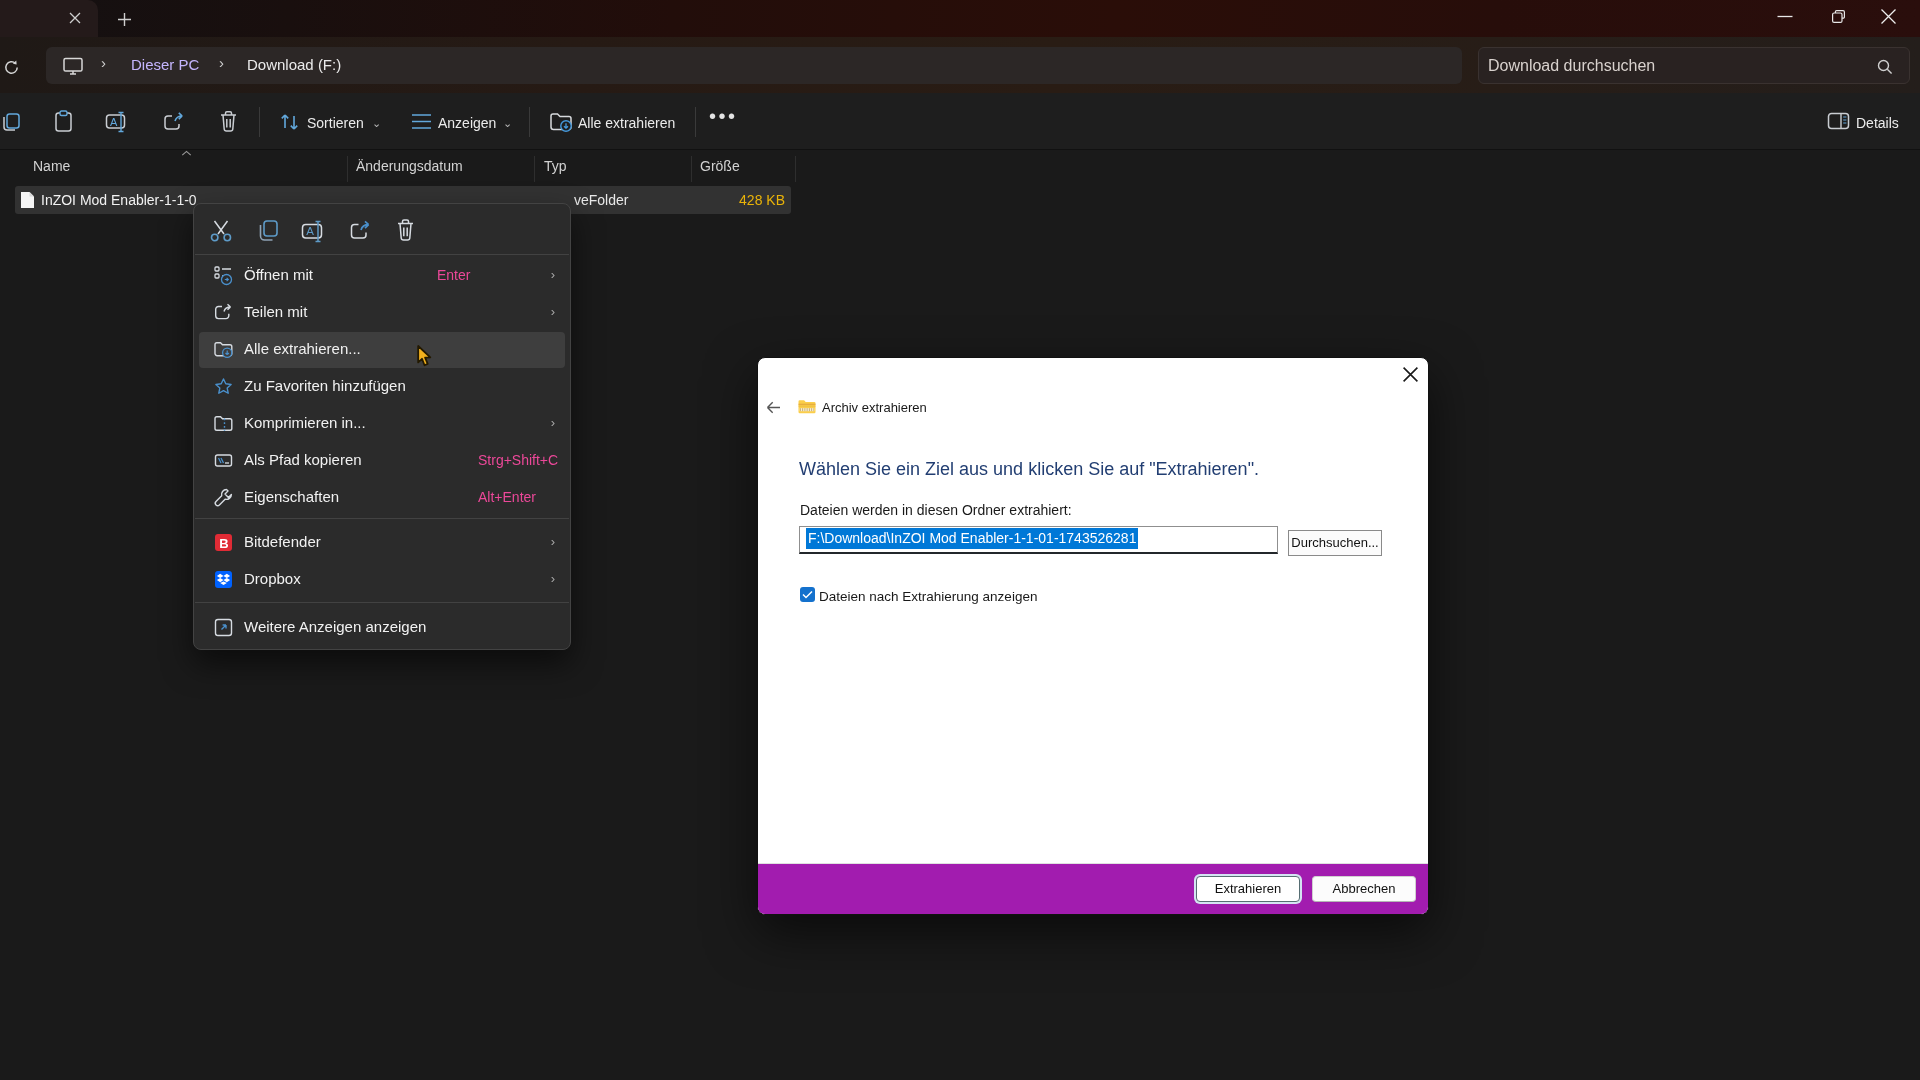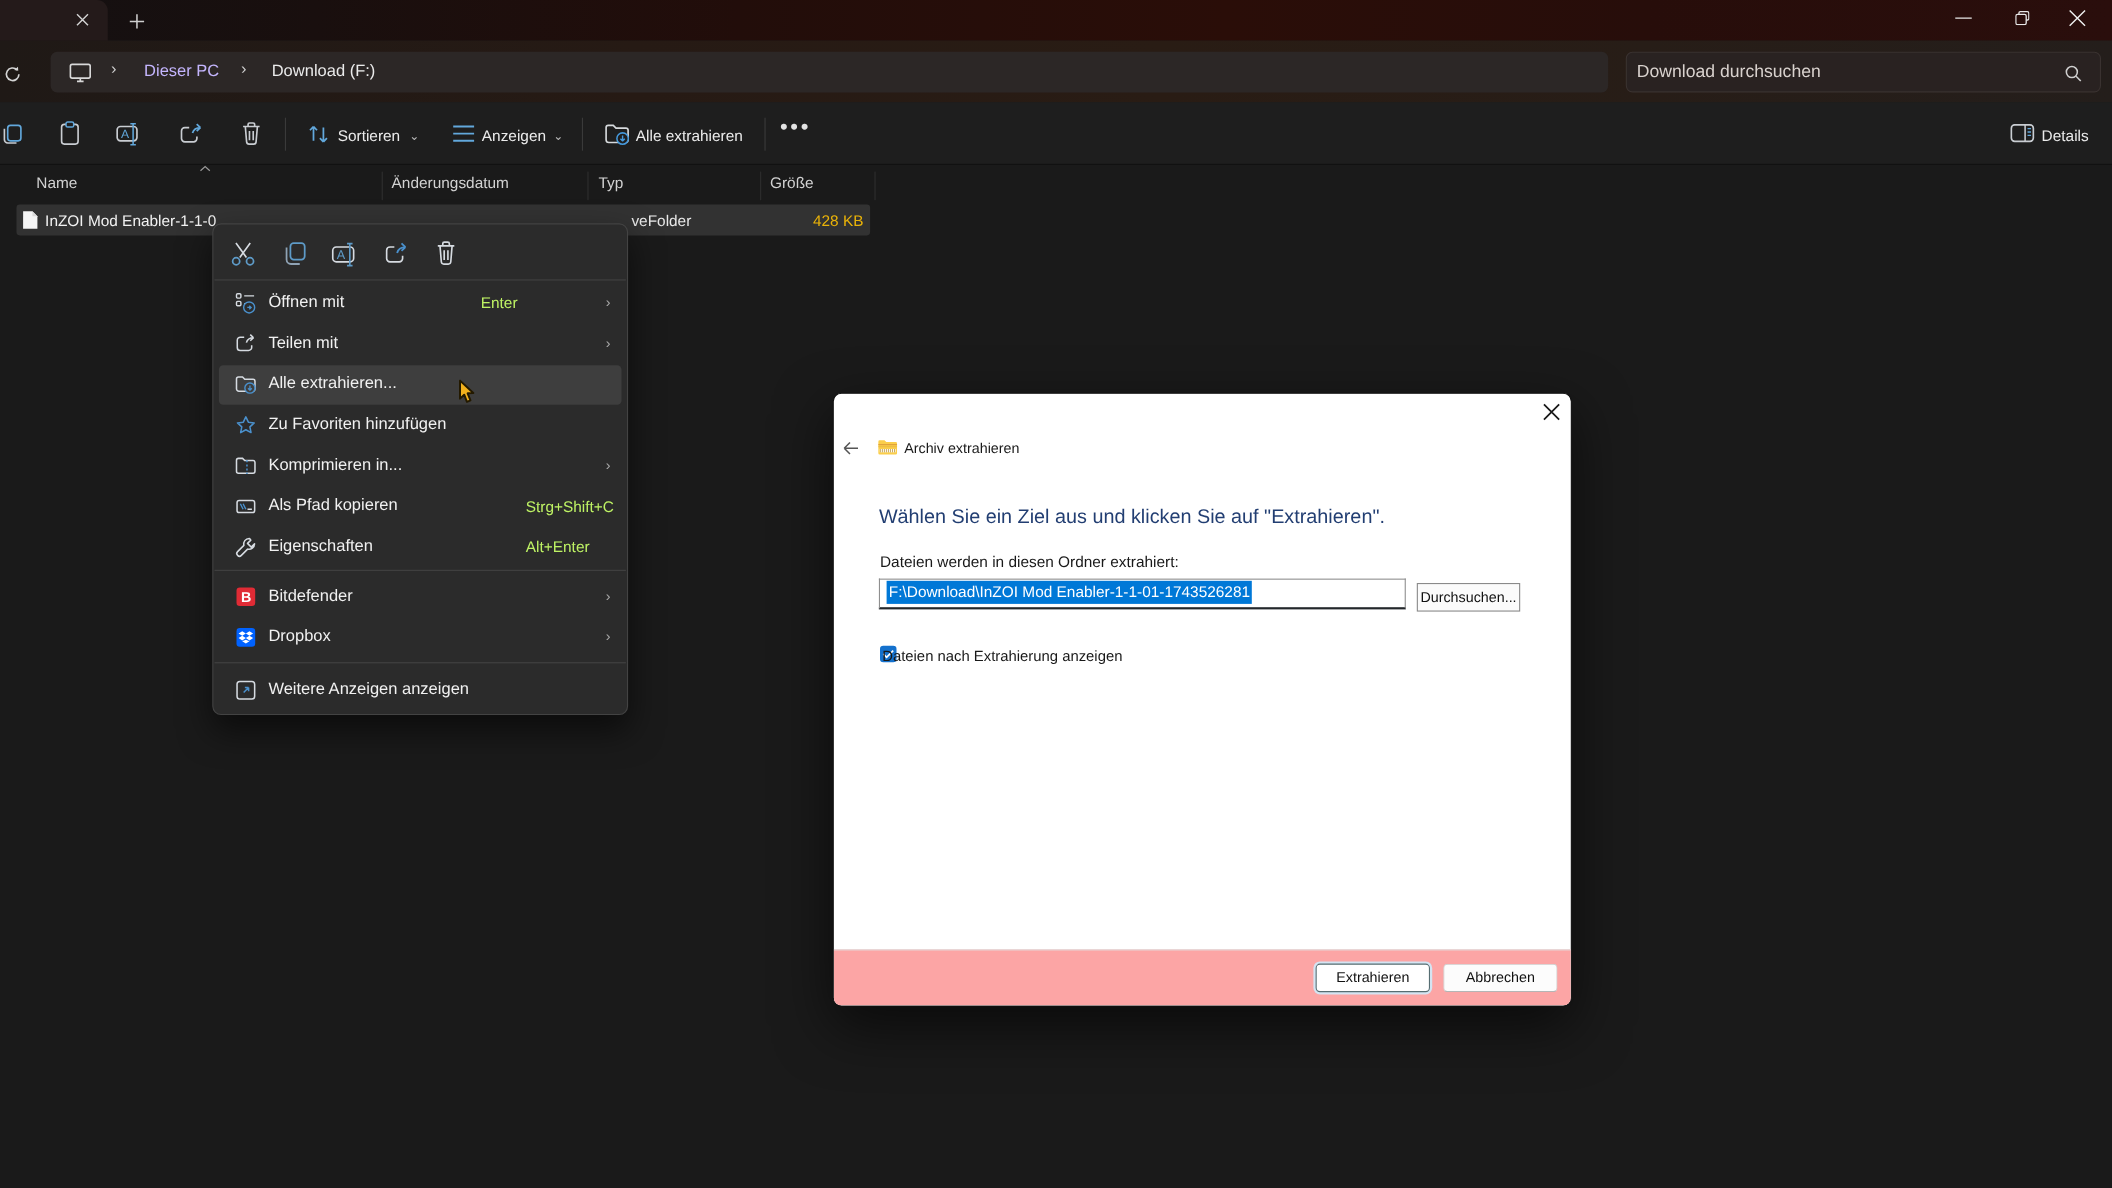--- a/index.html
+++ b/index.html
@@ -33,28 +33,28 @@
 .hdrtxt { color:#d2d2d2; font-size:14px; top:158px; }
 .hdrsep { top:156px; width:1px; height:26px; background:#2e2e2e; position:absolute; }
 
 
 #filerow { left:15px; top:186px; width:776px; height:28px; background:#323232; border-radius:3px; }
 
 
 #menu { left:193px; top:203px; width:378px; height:447px; background:#2b2b2b; border:1px solid #434343; border-radius:8px; box-shadow:0 14px 30px rgba(0,0,0,0.55); }
 .mi { position:absolute; left:5px; width:366px; height:36px; border-radius:4px; }
 .mi .lbl { position:absolute; left:45px; top:8px; color:#f1f1f1; font-size:15px; white-space:nowrap; }
-.mi .sc { position:absolute; top:9px; color:#bef264; font-size:14px; }
+.mi .sc { position:absolute; top:9px; color:#ec4899; font-size:14px; }
 .mi .ch { position:absolute; right:10px; top:9px; color:#a8a8a8; font-size:13px; }
 .msep { position:absolute; left:1px; width:374px; height:1px; background:#424242; }
 .micon { position:absolute; left:14px; top:7px; width:21px; height:21px; }
 
 
 #dialog { left:757px; top:357px; width:672px; height:558px; background:#fff; border:1px solid #111; border-radius:8px; box-shadow:0 18px 50px rgba(0,0,0,0.6); overflow:hidden; }
-#dfooter { position:absolute; left:0px; top:505px; width:670px; height:51px; background:#fca5a5; border-top:1px solid #e0e0e0; }
+#dfooter { position:absolute; left:0px; top:505px; width:670px; height:51px; background:#a21caf; border-top:1px solid #e0e0e0; }
 .btn { position:absolute; font-size:13px; color:#111; text-align:center; }
 </style>
 </head>
 <body>
 
 <div id="tabbar" class="abs">
   <div id="tab" class="abs"></div>
   <svg class="abs tabx" viewBox="0 0 14 14">
       <path d="M2 2 L12 12 M12 2 L2 12" stroke="#cfcfcf" stroke-width="1.3"></path>
     </svg>
@@ -302,19 +302,19 @@
 
   <div class="abs" style="left:41px;top:168px;width:479px;height:28px;background:#fff;border:1px solid #8f8f8f;border-bottom:2px solid #23272b;">
     <div class="abs" style="left:6px;top:1px;background:#0078d7;color:#fff;font-size:14px;line-height:19px;padding:1px 2px;white-space:nowrap;">F:\Download\InZOI Mod Enabler-1-1-01-1743526281</div>
   </div>
   <div class="abs btn" style="left:530px;top:172px;width:94px;height:26px;background:#fbfbfb;border:1px solid #8a8a8a;line-height:24px;font-size:13px;">Durchsuchen...</div>
 
   <div class="abs" style="left:42px;top:229px;width:15px;height:15px;background:#1471cd;border-radius:3px;"></div>
   <svg class="abs" style="left:44px;top:232px;width:11px;height:9px;" viewBox="0 0 11 9">
       <path d="M1 4.5 L4 7.5 L10 1.5" fill="none" stroke="#fff" stroke-width="1.5"></path>
     </svg>
-  <div class="abs" style="left:44px;top:231px;color:#191919;font-size:13.5px;">Dateien nach Extrahierung anzeigen</div>
+  <div class="abs" style="left:61px;top:231px;color:#191919;font-size:13.5px;">Dateien nach Extrahierung anzeigen</div>
 
   <div id="dfooter">
     <div class="abs btn" style="left:438px;top:12px;width:104px;height:26px;background:#fff;border:1px solid #566d72;border-radius:4px;line-height:24px;box-shadow:0 0 0 2px #d4e4f2;">Extrahieren</div>
     <div class="abs btn" style="left:554px;top:12px;width:104px;height:26px;background:#fcfcfc;border:1px solid #d0d0d0;border-bottom-color:#b5b5b5;border-radius:4px;line-height:24px;">Abbrechen</div>
   </div>
 </div>
 
 </body></html>

